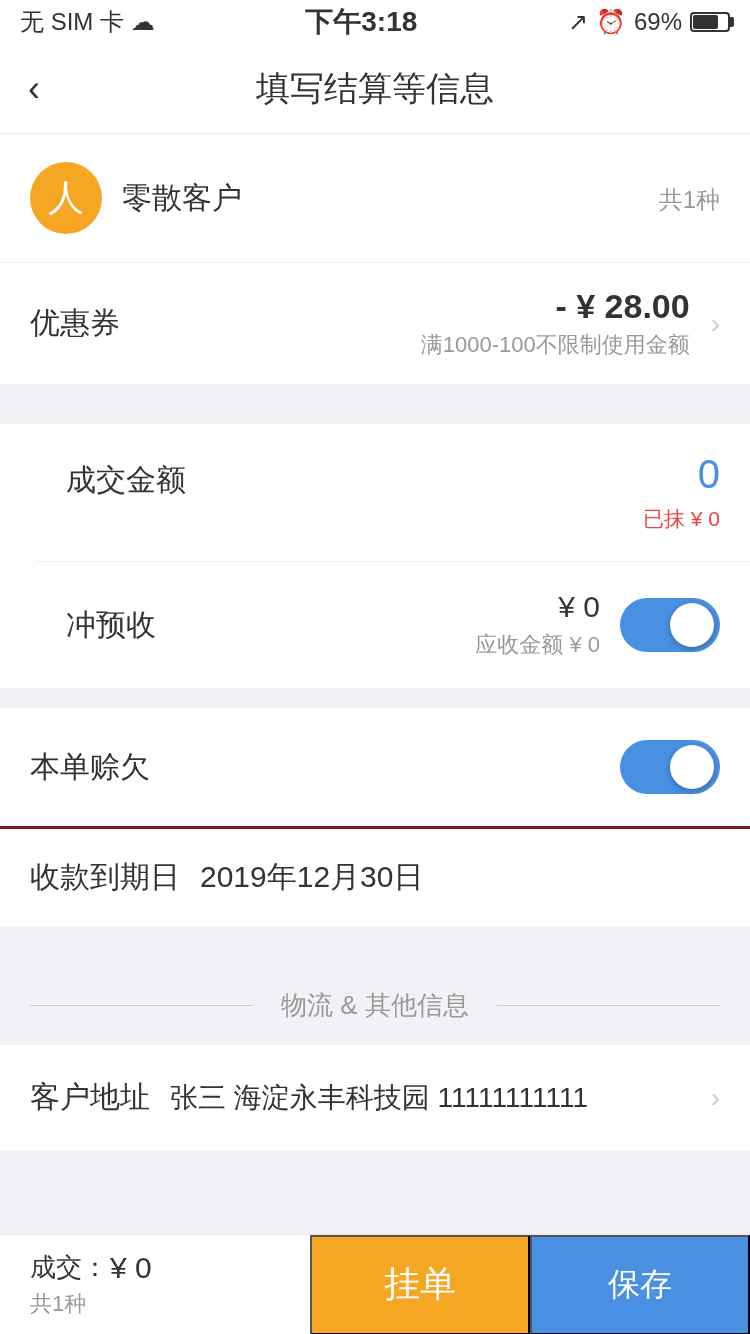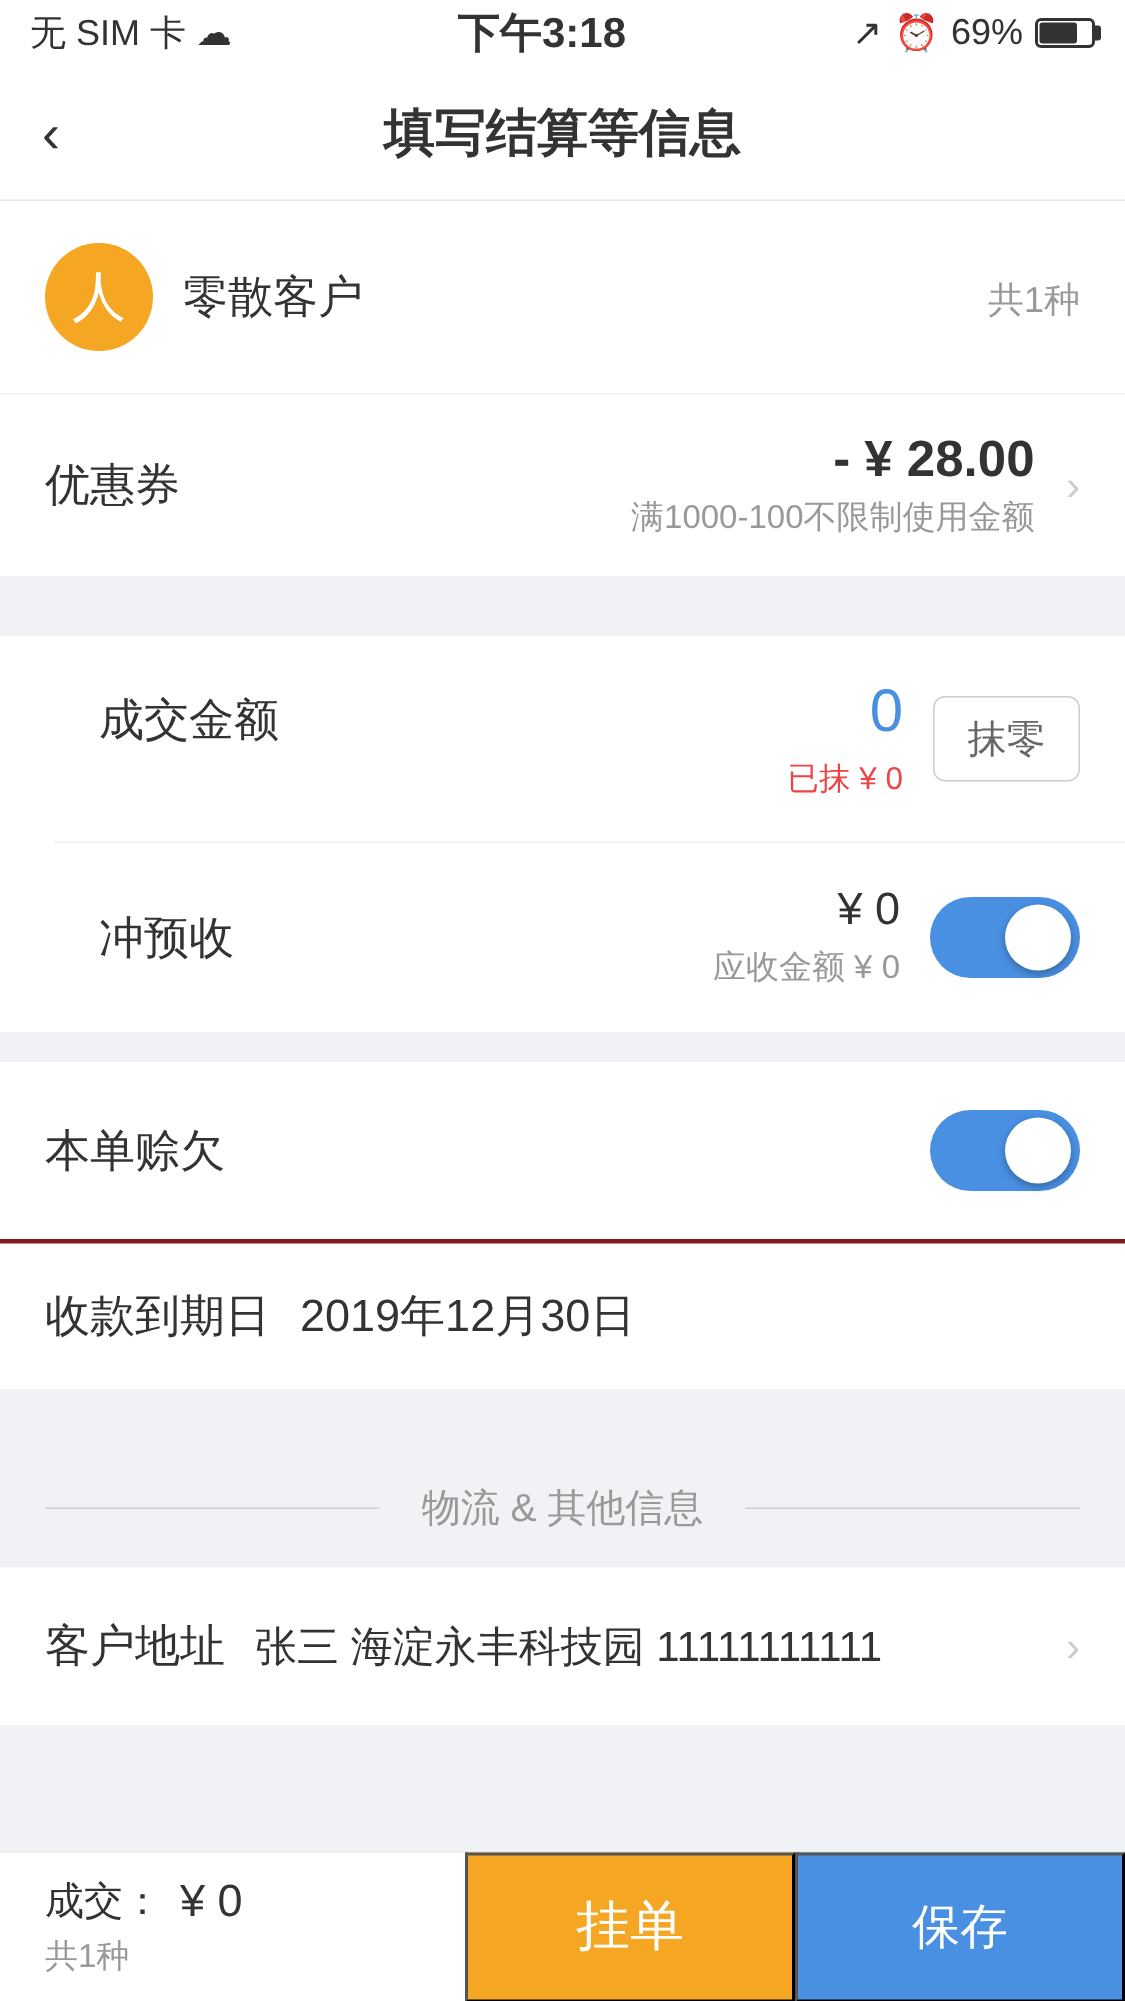--- a/index.html
+++ b/index.html
@@ -51,21 +51,21 @@
     }
     .nav-back {
       position: absolute;
       left: 28px;
       font-size: 36px;
       color: #333;
       cursor: pointer;
     }
     .nav-title {
       font-size: 34px;
-      font-weight: 700;
+      font-weight: 400;
       color: #333;
     }
 
     
     .section {
       background: #fff;
       margin-bottom: 20px;
     }
 
     
@@ -214,21 +214,21 @@
       height: 100px;
       background: #fff;
       display: flex;
       align-items: center;
       border-top: 1px solid #e8e8e8;
     }
     .bottom-info {
       flex: 1;
       padding: 0 30px;
     }
-    .bottom-transaction { font-size: 26px; color: #333; display: flex; align-items: center; gap: 12px; }
+    .bottom-transaction { font-size: 26px; color: #333; display: flex; align-items: center; gap: 2px; }
     .bottom-transaction-label { color: #333; }
     .bottom-transaction-amount { font-size: 30px; font-weight: 500; }
     .bottom-count { font-size: 22px; color: #999; margin-top: 4px; }
     .btn-hold {
       width: 220px; height: 100px;
       background: #f5a623;
       display: flex; align-items: center; justify-content: center;
       font-size: 36px; color: #fff; font-weight: 500;
       cursor: pointer;
     }
@@ -290,21 +290,20 @@
 
 <div class="transaction-section">
 
   <div class="transaction-row">
     <div class="transaction-label">成交金额</div>
     <div class="transaction-right">
       <div class="transaction-value-wrap">
         <div class="transaction-value">0</div>
         <div class="transaction-sub">已抹  ¥ 0</div>
       </div>
-      <button class="round-btn">抹零</button>
     </div>
   </div>
 
   <div class="prepay-row">
     <div class="prepay-label">冲预收</div>
     <div class="prepay-right">
       <div class="prepay-values">
         <div class="prepay-amount">¥ 0</div>
         <div class="prepay-sub">应收金额 ¥ 0</div>
       </div>

